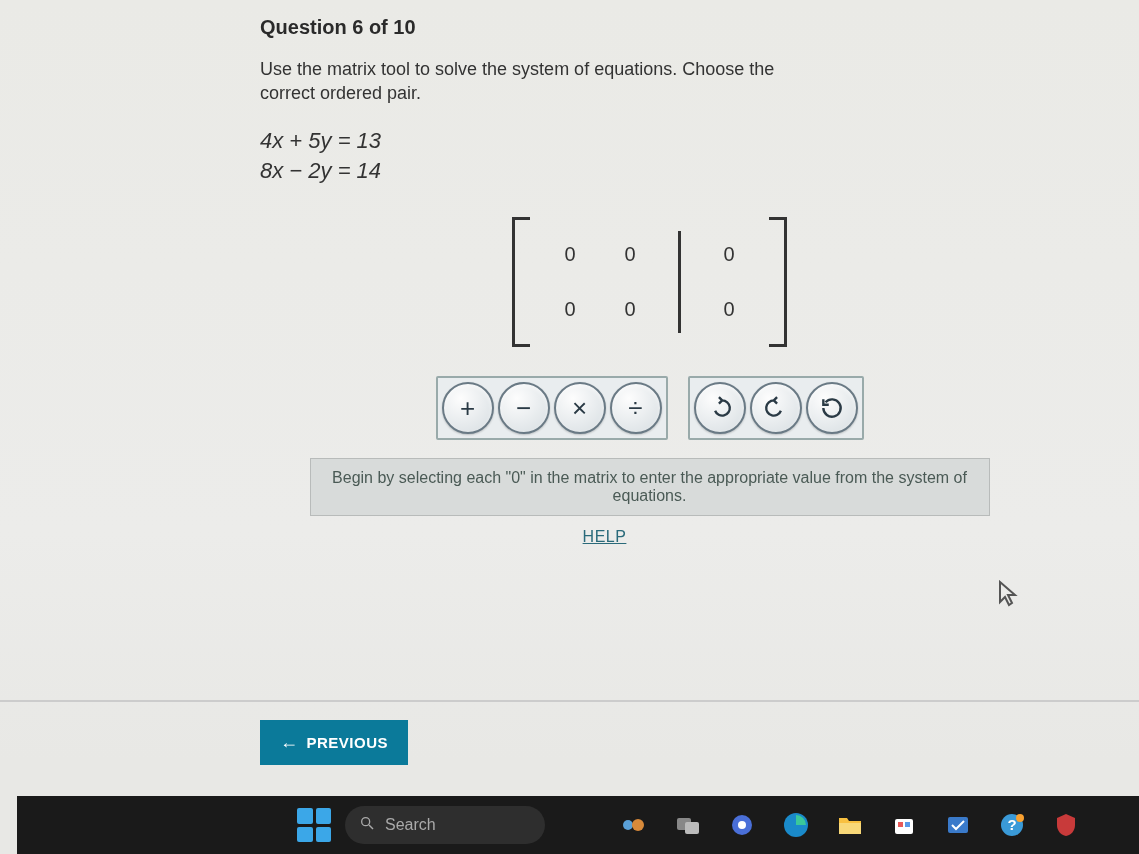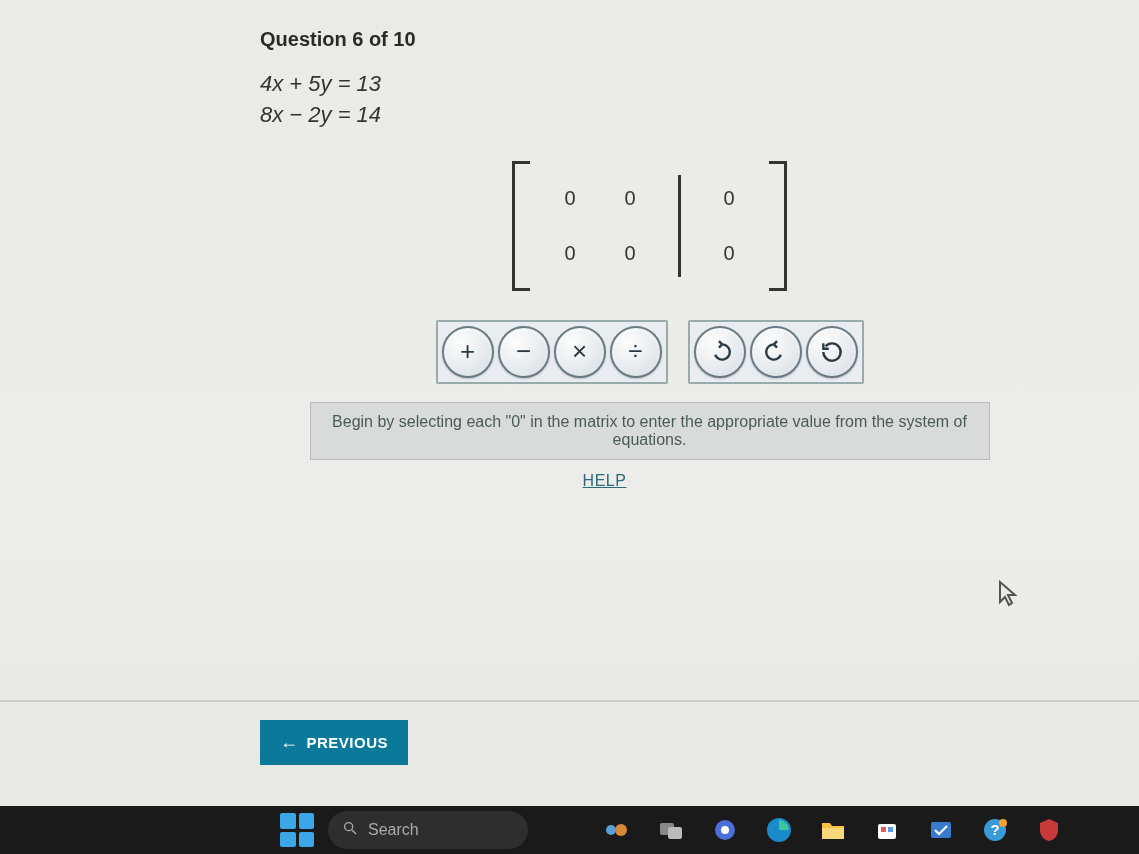--- a/index.html
+++ b/index.html
@@ -8,21 +8,21 @@
     background: #e8e8e5;
     width: 1139px;
     height: 854px;
     overflow: hidden;
     position: relative;
   }
   .page {
     background: linear-gradient(180deg, #eaeae6 0%, #ececea 70%, #e8e8e5 100%);
     width: 100%;
     height: 760px;
-    padding: 28px 100px 0 260px;
+    padding: 16px 100px 0 260px;
     position: relative;
   }
   .question-header {
     font-size: 20px;
     font-weight: bold;
     color: #2a2a2a;
     margin-bottom: 18px;
   }
   .question-text {
     font-size: 18px;
@@ -152,22 +152,22 @@
     border: none;
     display: flex;
     align-items: center;
     gap: 8px;
     cursor: pointer;
     letter-spacing: 0.5px;
   }
   .prev-btn .arrow { font-size: 18px; }
   .taskbar {
     position: absolute;
-    left: 0; right: 0; bottom: 0;
-    height: 48px;
+    left: 17px; right: 0; bottom: 0;
+    height: 58px;
     background: #1a1a1a;
     display: flex;
     align-items: center;
     padding-left: 280px;
     gap: 14px;
   }
   .start-btn {
     width: 34px; height: 34px;
     display: grid;
     grid-template-columns: 1fr 1fr;
@@ -203,20 +203,21 @@
     font-size: 20px;
   }
 </style>
 </head>
 <body>
 
 <div class="page">
 
   <div class="question-header">Question 6 of 10</div>
 
+  <div class="question-text">Use the matrix tool to solve the system of equations. Choose the correct ordered pair.</div>
 
   <div class="equations">
     <div>4x + 5y = 13</div>
     <div>8x − 2y = 14</div>
   </div>
 
   <div class="matrix-area">
     <div class="matrix">
       <div class="bracket left"></div>
       <div class="matrix-body">

